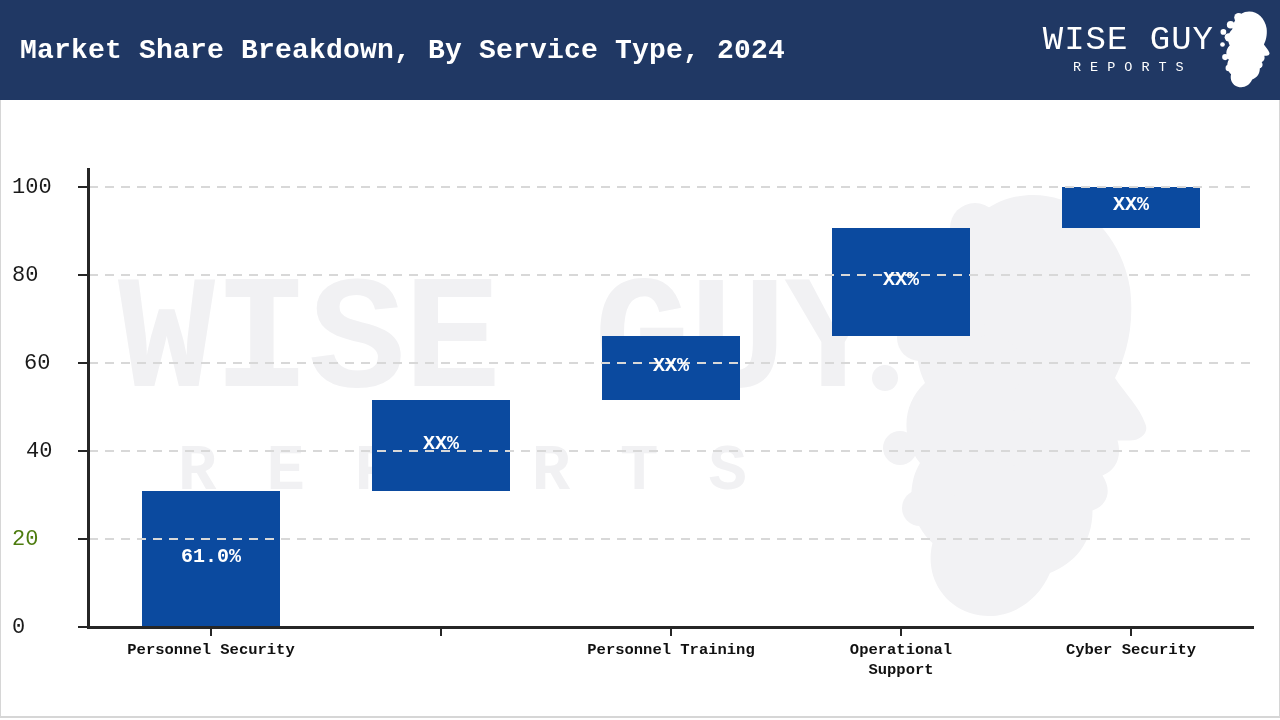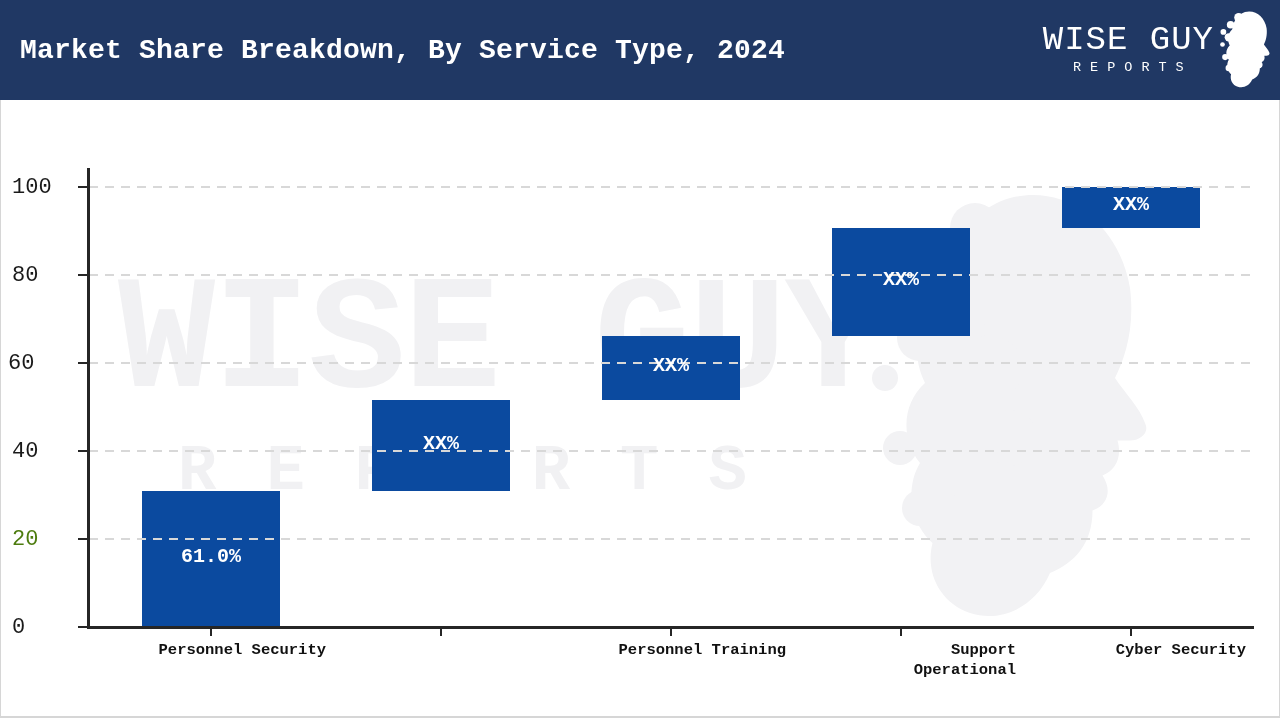--- a/index.html
+++ b/index.html
@@ -24,21 +24,21 @@
   
   #plot{position:absolute;left:0;top:0;width:1280px;height:720px;}
   .y-axis{position:absolute;z-index:5;}
   .x-axis{position:absolute;z-index:5;}
   .gridline{position:absolute;height:2px;z-index:3;}
   .ytick{position:absolute;width:9px;height:2px;z-index:5;}
   .ytick-label{position:absolute;width:62px;text-align:left;font-size:22px;color:#1a1a1a;z-index:5;}
   .xtick{position:absolute;width:2px;height:7px;z-index:5;}
   .bar{position:absolute;z-index:1;}
   .bar-label{position:absolute;color:#ffffff;font-size:20px;font-weight:bold;text-align:center;z-index:4;}
-  .cat-label{position:absolute;width:230px;text-align:right;font-size:15.5px;font-weight:bold;color:#111;
+  .cat-label{position:absolute;width:230px;text-align:center;font-size:15.5px;font-weight:bold;color:#111;
              line-height:20px;z-index:5;}
 </style>
 </head>
 <body>
 
 <div class="stage">
 
   <div class="header" style="background: rgb(32, 56, 100);">
     <div class="title">Market Share Breakdown, By Service Type, 2024</div>
     <div class="logo">
@@ -95,24 +95,24 @@
   </svg>
 
   <div id="plot">
       <div class="ytick" style="left: 78px; top: 626px; background: rgb(38, 38, 38);"></div>
       <div class="ytick-label" style="left: 12px; top: 615px; color: rgb(26, 26, 26);">0</div>
       <div class="gridline" style="left: 89px; top: 538px; width: 1165px; background: repeating-linear-gradient(90deg, rgb(216, 216, 216) 0px, rgb(216, 216, 216) 9px, transparent 9px, transparent 16px);"></div>
       <div class="ytick" style="left: 78px; top: 538px; background: rgb(38, 38, 38);"></div>
       <div class="ytick-label" style="left: 12px; top: 527px; color: #4d7c0f;">20</div>
       <div class="gridline" style="left: 89px; top: 450px; width: 1165px; background: repeating-linear-gradient(90deg, rgb(216, 216, 216) 0px, rgb(216, 216, 216) 9px, transparent 9px, transparent 16px);"></div>
       <div class="ytick" style="left: 78px; top: 450px; background: rgb(38, 38, 38);"></div>
-      <div class="ytick-label" style="left: 12px; top: 439px; color: rgb(26, 26, 26);">40</div>
+      <div class="ytick-label" style="left: 26px; top: 439px; color: rgb(26, 26, 26);">40</div>
       <div class="gridline" style="left: 89px; top: 362px; width: 1165px; background: repeating-linear-gradient(90deg, rgb(216, 216, 216) 0px, rgb(216, 216, 216) 9px, transparent 9px, transparent 16px);"></div>
       <div class="ytick" style="left: 78px; top: 362px; background: rgb(38, 38, 38);"></div>
-      <div class="ytick-label" style="left: 8px; top: 351px; color: rgb(26, 26, 26);">60</div>
+      <div class="ytick-label" style="left: 24px; top: 351px; color: rgb(26, 26, 26);">60</div>
       <div class="gridline" style="left: 89px; top: 274px; width: 1165px; background: repeating-linear-gradient(90deg, rgb(216, 216, 216) 0px, rgb(216, 216, 216) 9px, transparent 9px, transparent 16px);"></div>
       <div class="ytick" style="left: 78px; top: 274px; background: rgb(38, 38, 38);"></div>
       <div class="ytick-label" style="left: 12px; top: 263px; color: rgb(26, 26, 26);">80</div>
       <div class="gridline" style="left: 89px; top: 186px; width: 1165px; background: repeating-linear-gradient(90deg, rgb(216, 216, 216) 0px, rgb(216, 216, 216) 9px, transparent 9px, transparent 16px);"></div>
       <div class="ytick" style="left: 78px; top: 186px; background: rgb(38, 38, 38);"></div>
       <div class="ytick-label" style="left: 12px; top: 175px; color: rgb(26, 26, 26);">100</div>
       <div class="bar" style="left: 142px; top: 491.04px; width: 138px; height: 135.96px; background: rgb(11, 74, 159);"></div>
       <div class="bar-label" style="left: 142px; top: 545.02px; width: 138px;">61.0%</div>
       <div class="bar" style="left: 372px; top: 399.96px; width: 138px; height: 91.08px; background: rgb(11, 74, 159);"></div>
       <div class="bar-label" style="left: 372px; top: 431.5px; width: 138px;">XX%</div>
@@ -130,22 +130,22 @@
       </div>
       <div class="xtick" style="left: 440px; top: 629px; background: rgb(38, 38, 38);"></div>
       <div class="cat-label" style="left: 326px; top: 640px;">
       </div>
       <div class="xtick" style="left: 670px; top: 629px; background: rgb(38, 38, 38);"></div>
       <div class="cat-label" style="left: 556px; top: 640px;">
         <div>Personnel Training</div>
       </div>
       <div class="xtick" style="left: 900px; top: 629px; background: rgb(38, 38, 38);"></div>
       <div class="cat-label" style="left: 786px; top: 640px;">
+        <div>Operational</div>
         <div>Support</div>
-        <div>Operational</div>
       </div>
       <div class="xtick" style="left: 1130px; top: 629px; background: rgb(38, 38, 38);"></div>
       <div class="cat-label" style="left: 1016px; top: 640px;">
         <div>Cyber Security</div>
       </div>
     </div>
 
   <div class="edge-frame"></div>
 </div>
 

